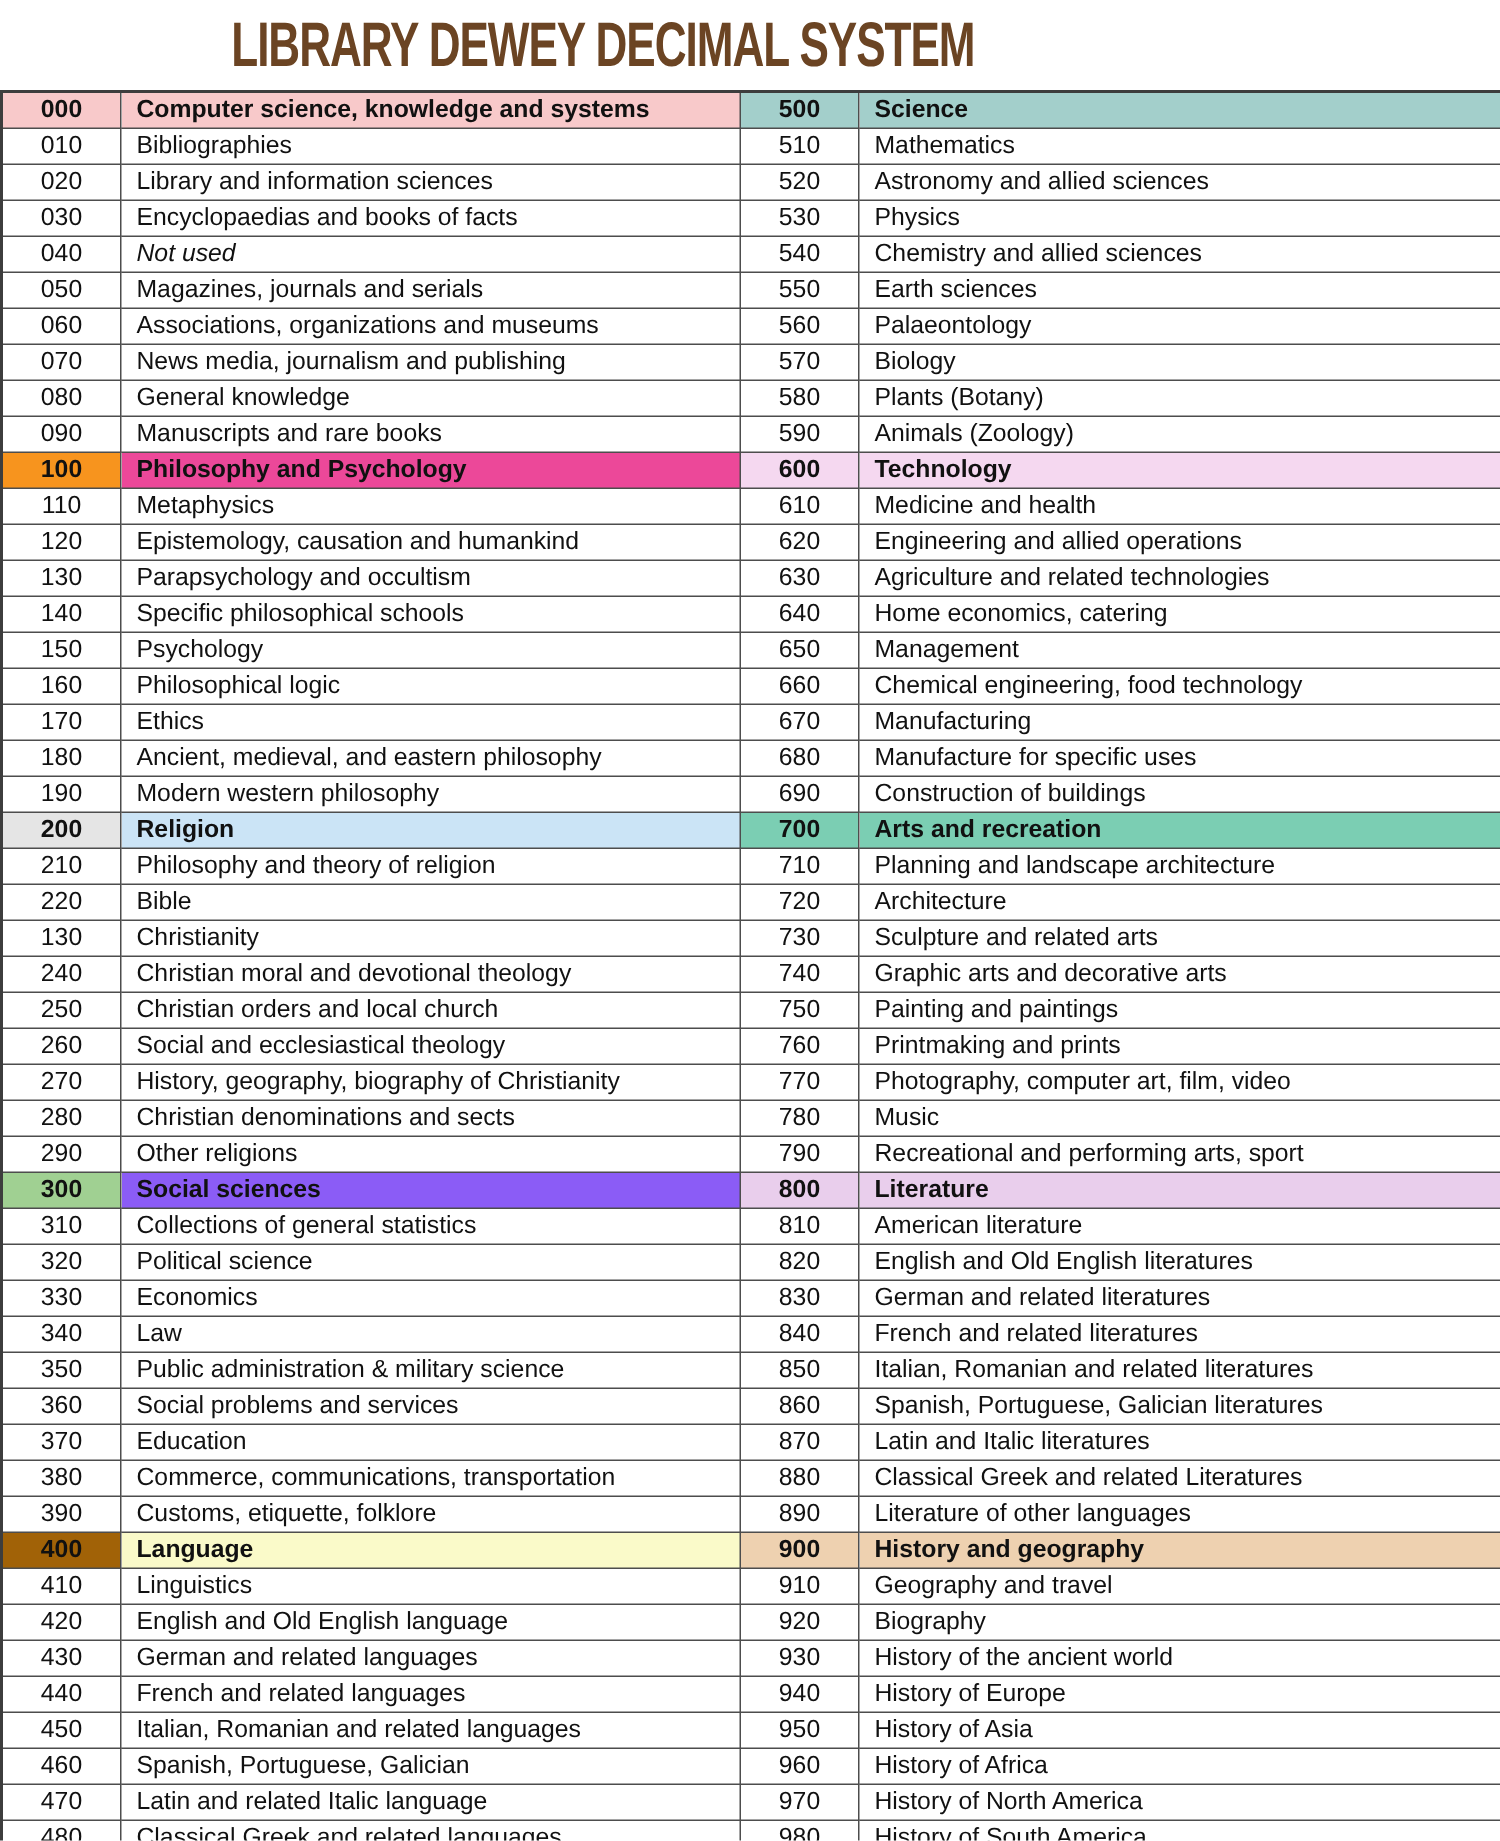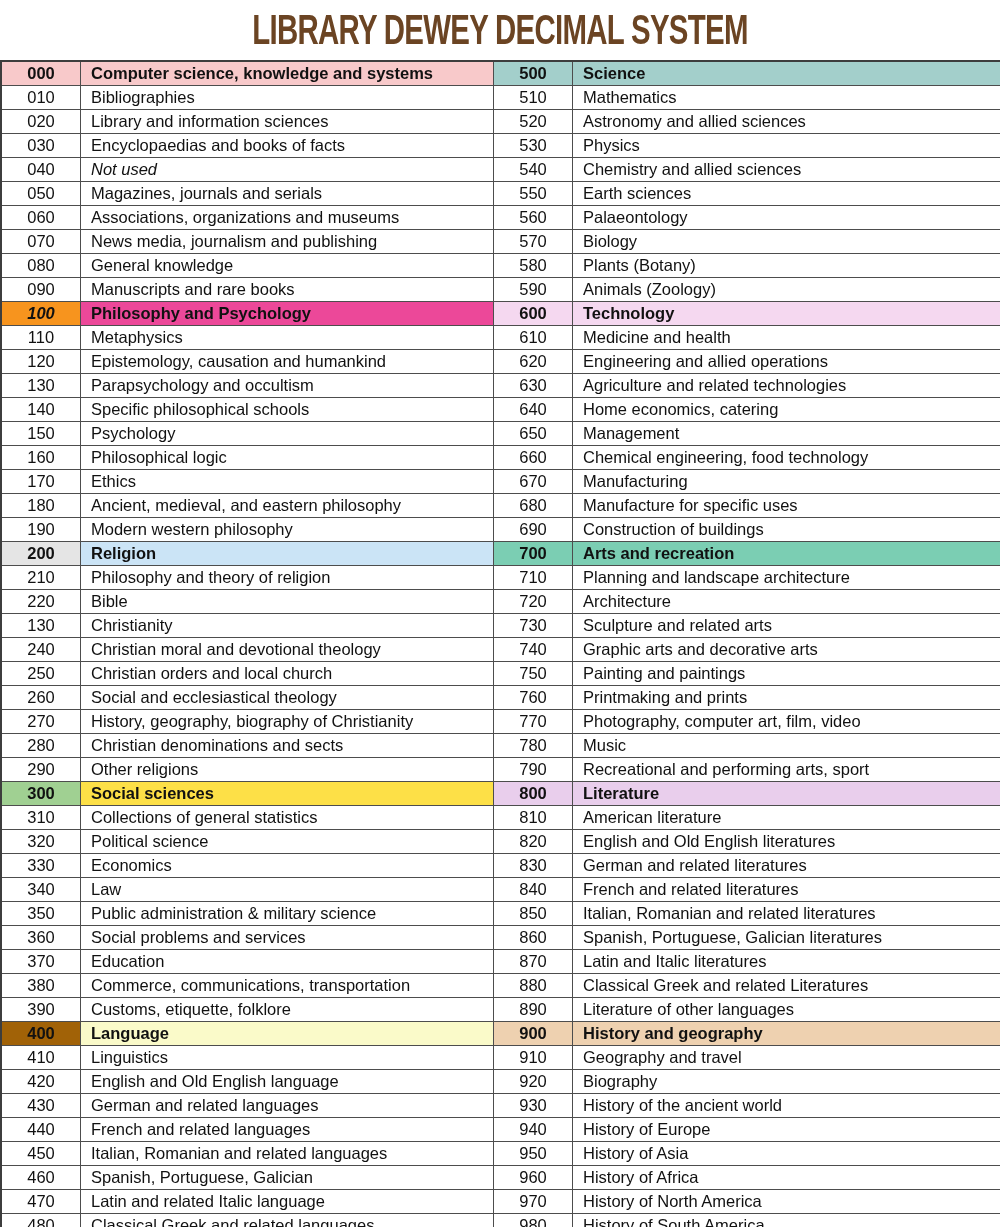--- a/index.html
+++ b/index.html
@@ -1,17 +1,17 @@
 <!DOCTYPE html>
 <html><head>
 <meta charset="utf-8">
 <style>
   html,body{margin:0;padding:0;background:#ffffff;}
   body{width:1000px;height:1227px;font-family:"Liberation Sans",sans-serif;overflow:hidden;}
-  .title-wrap{height:60px;display:flex;align-items:center;justify-content:center;}
+  .title-wrap{height:60px;display:flex;align-items:center;justify-content:flex-start;padding-left:48px;}
   .title{font-weight:bold;font-size:42px;letter-spacing:-1px;display:inline-block;
          transform:scaleX(0.70);transform-origin:center;white-space:nowrap;}
   table.dewey{border-collapse:collapse;margin:0 auto;width:980px;table-layout:fixed;
               border:2px solid #3d3d3d;}
   td{border:1px solid #4d4d4d;height:23px;padding:0;font-size:16.5px;color:#111;
      overflow:hidden;white-space:nowrap;vertical-align:middle;}
   td.code{width:78px;text-align:center;}
   td.label{padding-left:10px;}
   td.c1{width:402px;}
   td.c2{width:422px;}
@@ -81,21 +81,21 @@
         <td class="code">580</td>
         <td class="label c2">Plants (Botany)</td>
       </tr>
       <tr>
         <td class="code">090</td>
         <td class="label c1">Manuscripts and rare books</td>
         <td class="code">590</td>
         <td class="label c2">Animals (Zoology)</td>
       </tr>
       <tr class="hdr">
-        <td class="code" style="background: rgb(247, 148, 30); font-style: italic;">100</td>
+        <td class="code" style="background: rgb(247, 148, 30);">100</td>
         <td class="label c1" style="background: #ec4899;">Philosophy and Psychology</td>
         <td class="code" style="background: rgb(245, 216, 240); text-align: center;">600</td>
         <td class="label c2" style="background: rgb(245, 216, 240);">Technology</td>
       </tr>
       <tr>
         <td class="code">110</td>
         <td class="label c1">Metaphysics</td>
         <td class="code">610</td>
         <td class="label c2">Medicine and health</td>
       </tr>
@@ -202,21 +202,21 @@
         <td class="label c2">Music</td>
       </tr>
       <tr>
         <td class="code">290</td>
         <td class="label c1">Other religions</td>
         <td class="code">790</td>
         <td class="label c2">Recreational and performing arts, sport</td>
       </tr>
       <tr class="hdr">
         <td class="code" style="background: rgb(160, 208, 146);">300</td>
-        <td class="label c1" style="background: #fde047;">Social sciences</td>
+        <td class="label c1" style="background: #8b5cf6;">Social sciences</td>
         <td class="code" style="background: rgb(233, 206, 236);">800</td>
         <td class="label c2" style="background: rgb(233, 206, 236);">Literature</td>
       </tr>
       <tr>
         <td class="code">310</td>
         <td class="label c1">Collections of general statistics</td>
         <td class="code">810</td>
         <td class="label c2">American literature</td>
       </tr>
       <tr>

